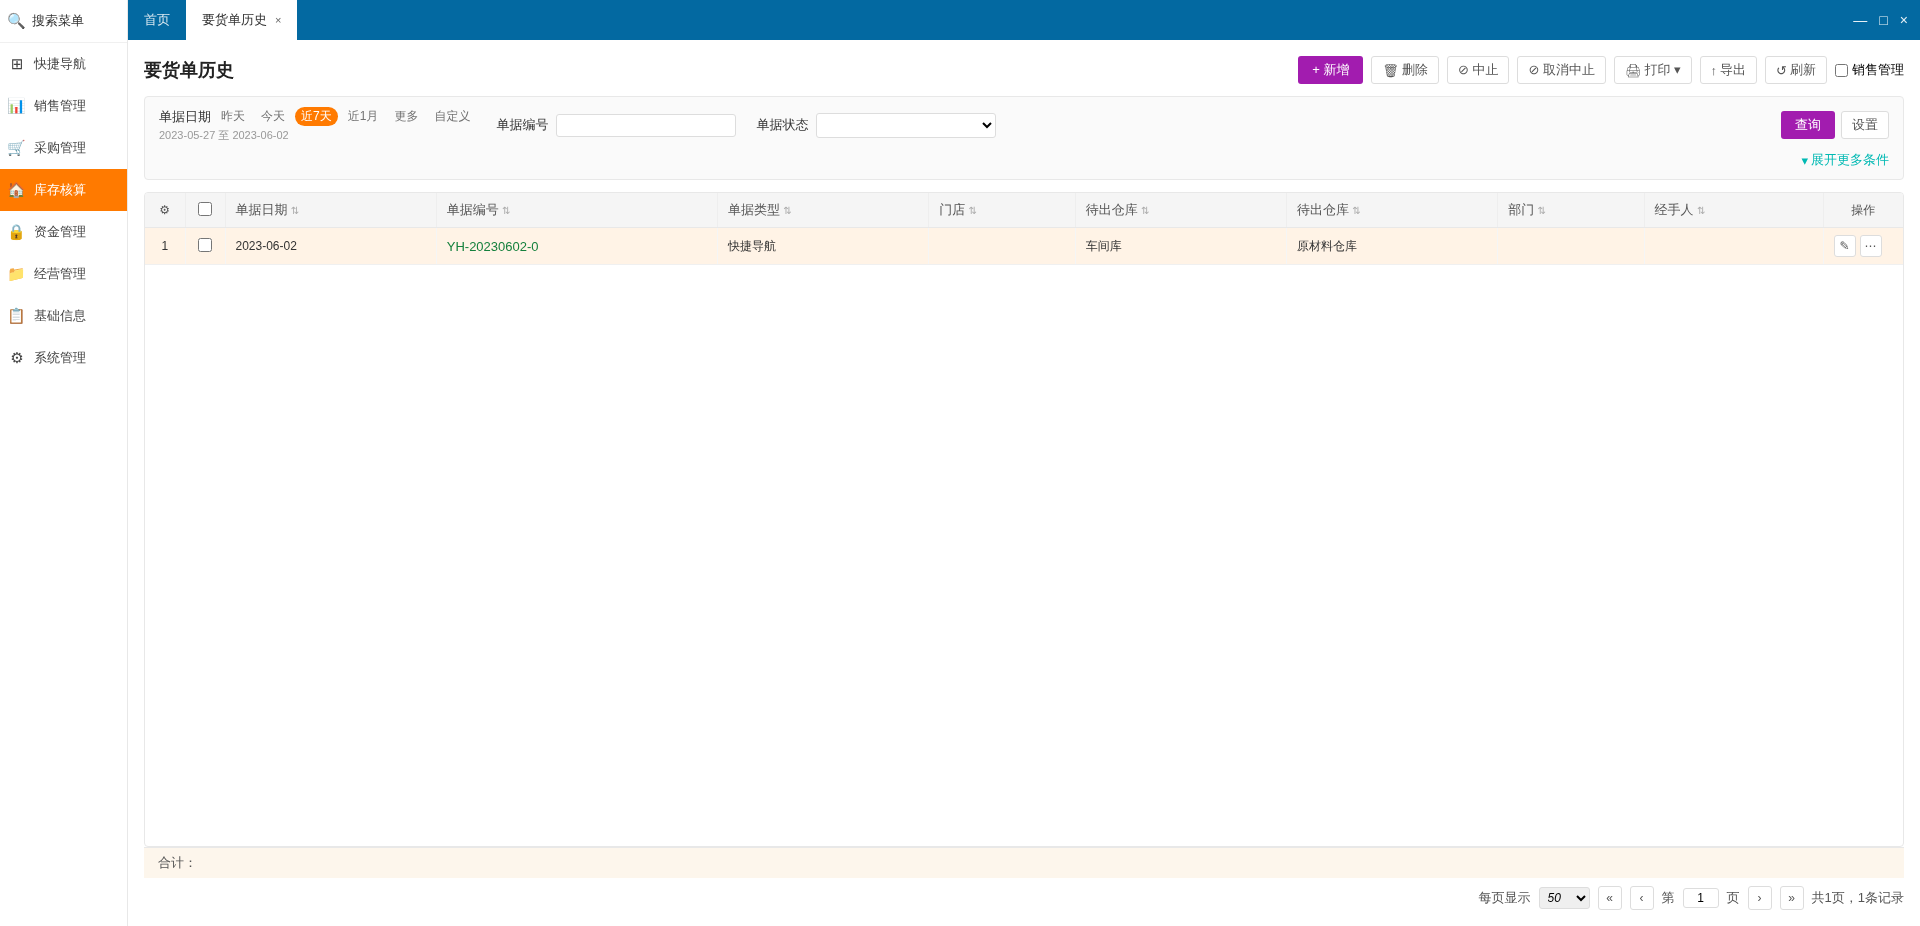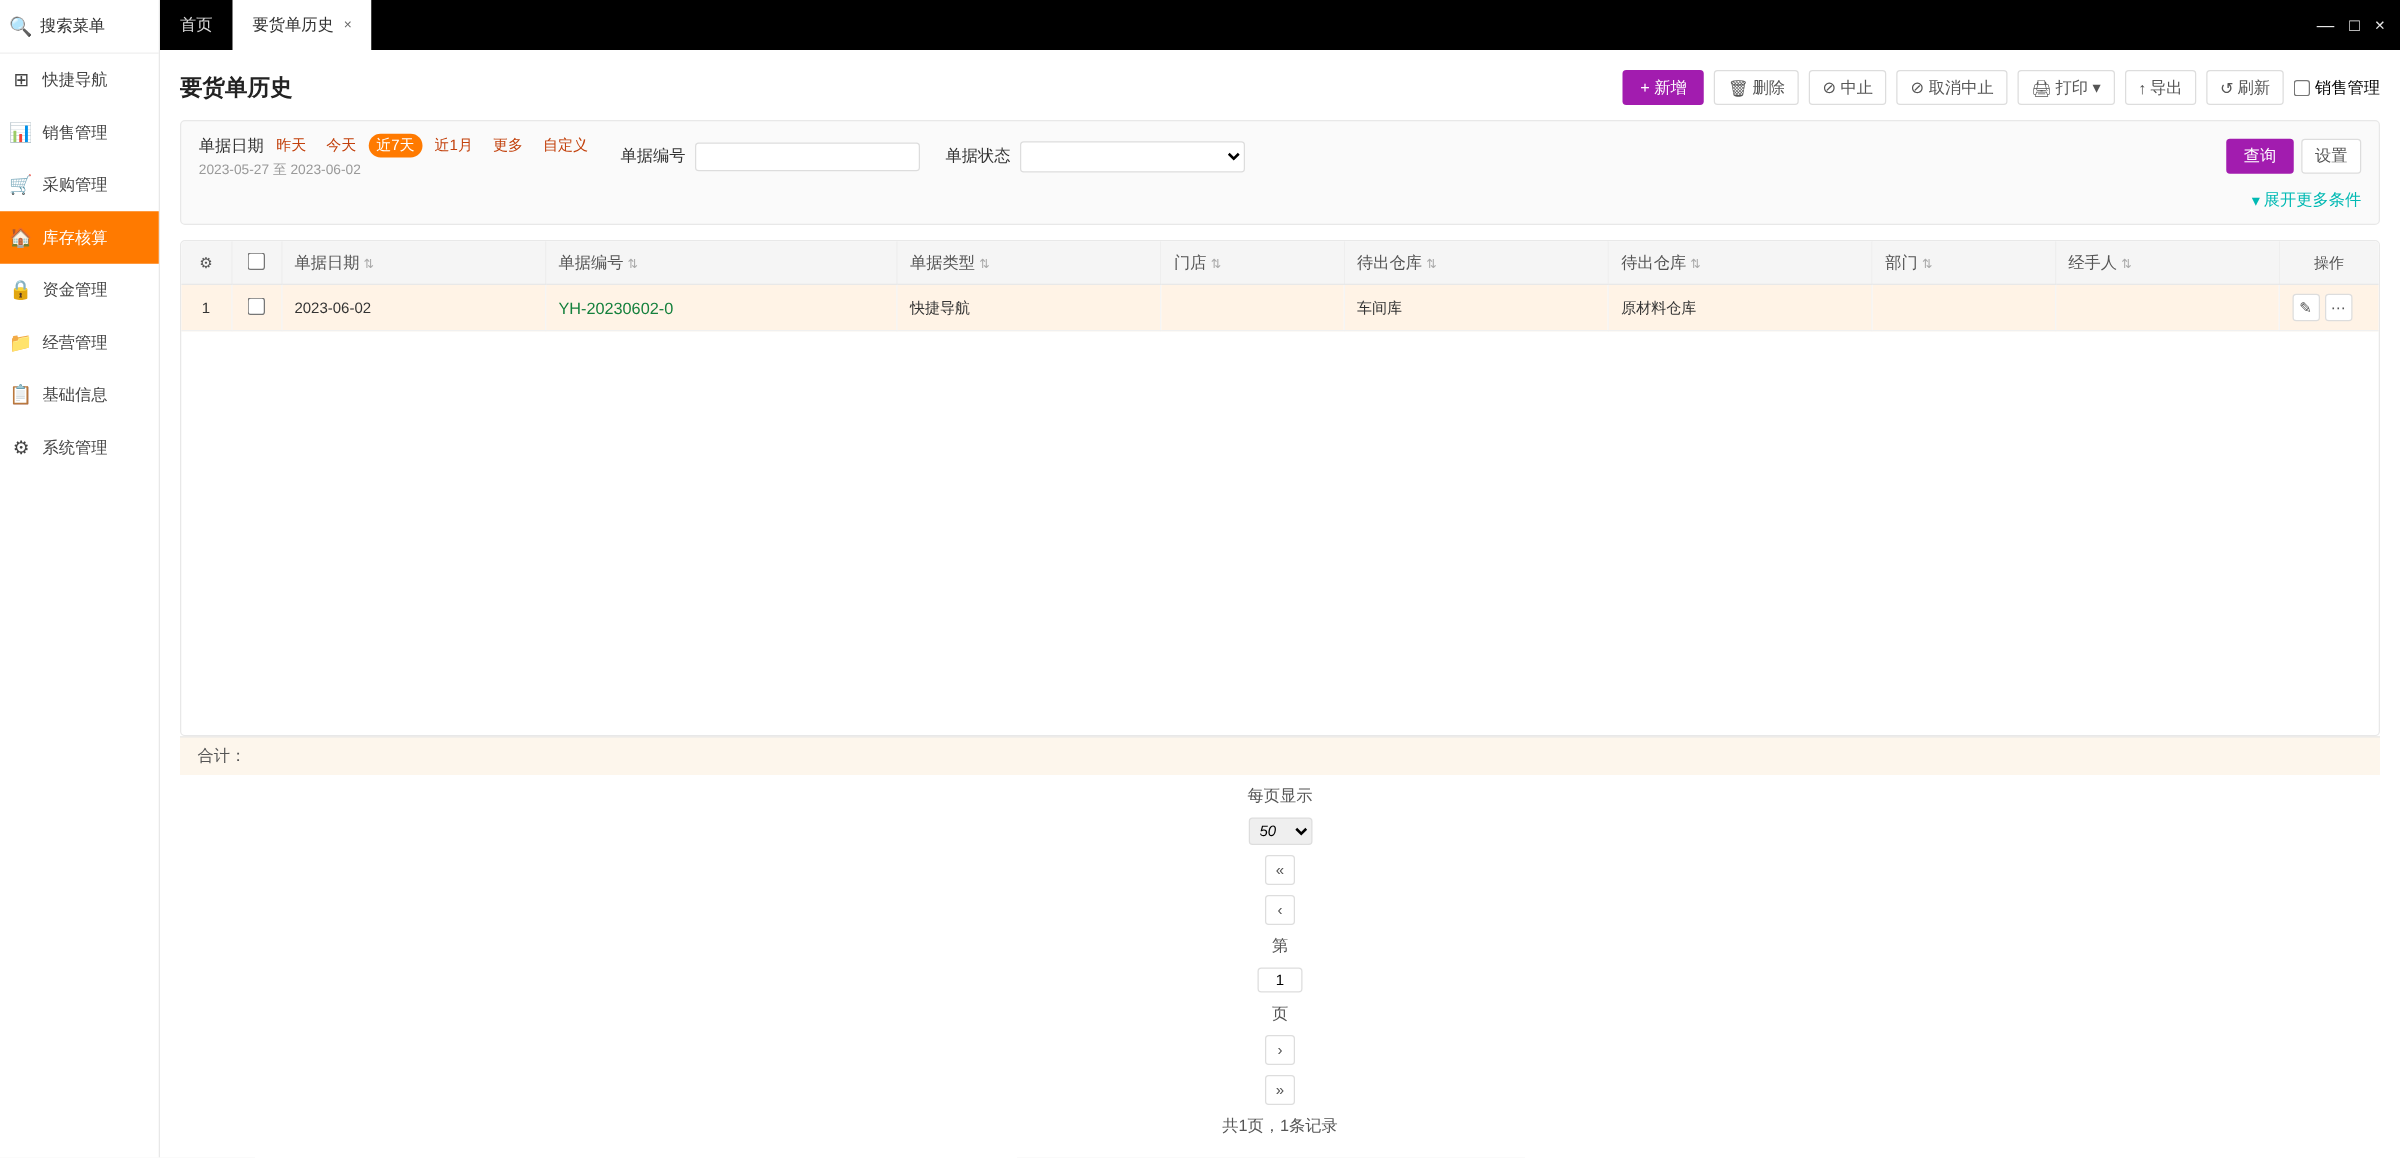--- a/index.html
+++ b/index.html
@@ -49,21 +49,21 @@
     .main {
       flex: 1;
       display: flex;
       flex-direction: column;
       overflow: hidden;
     }
 
     
     .topbar {
       height: 40px;
-      background: #000000;
+      background: #0369a1;
       display: flex;
       align-items: center;
       padding: 0 0 0 0;
       flex-shrink: 0;
     }
     .tab-home {
       padding: 0 16px;
       height: 100%;
       display: flex;
       align-items: center;
@@ -167,21 +167,21 @@
     .filter-label {
       color: #333;
       white-space: nowrap;
       font-size: 13px;
     }
     .date-btn {
       padding: 1px 6px;
       border-radius: 10px;
       font-size: 12px;
       cursor: pointer;
-      color: #c2410c;
+      color: #737373;
       border: none;
       background: transparent;
     }
     .date-btn.active {
       background: #ff7a00;
       color: #fff;
       border-radius: 10px;
     }
     .date-range {
       font-size: 11px;
@@ -291,21 +291,20 @@
       flex-shrink: 0;
     }
     .pagination-bar {
       display: flex;
       align-items: center;
       justify-content: flex-end;
       gap: 8px;
       padding: 8px 0 0 0;
       font-size: 12px;
       color: #555;
-      flex-direction: column;
     }
     .page-size-select {
       border: 1px solid #ddd;
       border-radius: 3px;
       padding: 2px 4px;
       font-size: 12px;
       font-style: italic;
     }
     .page-btn {
       width: 24px; height: 24px;

